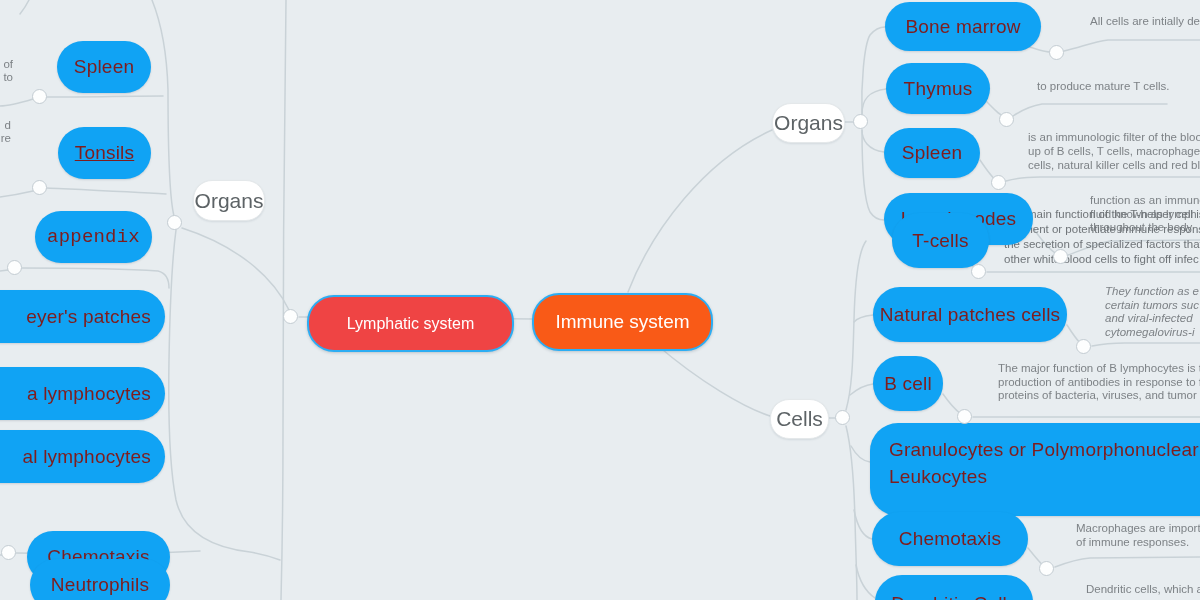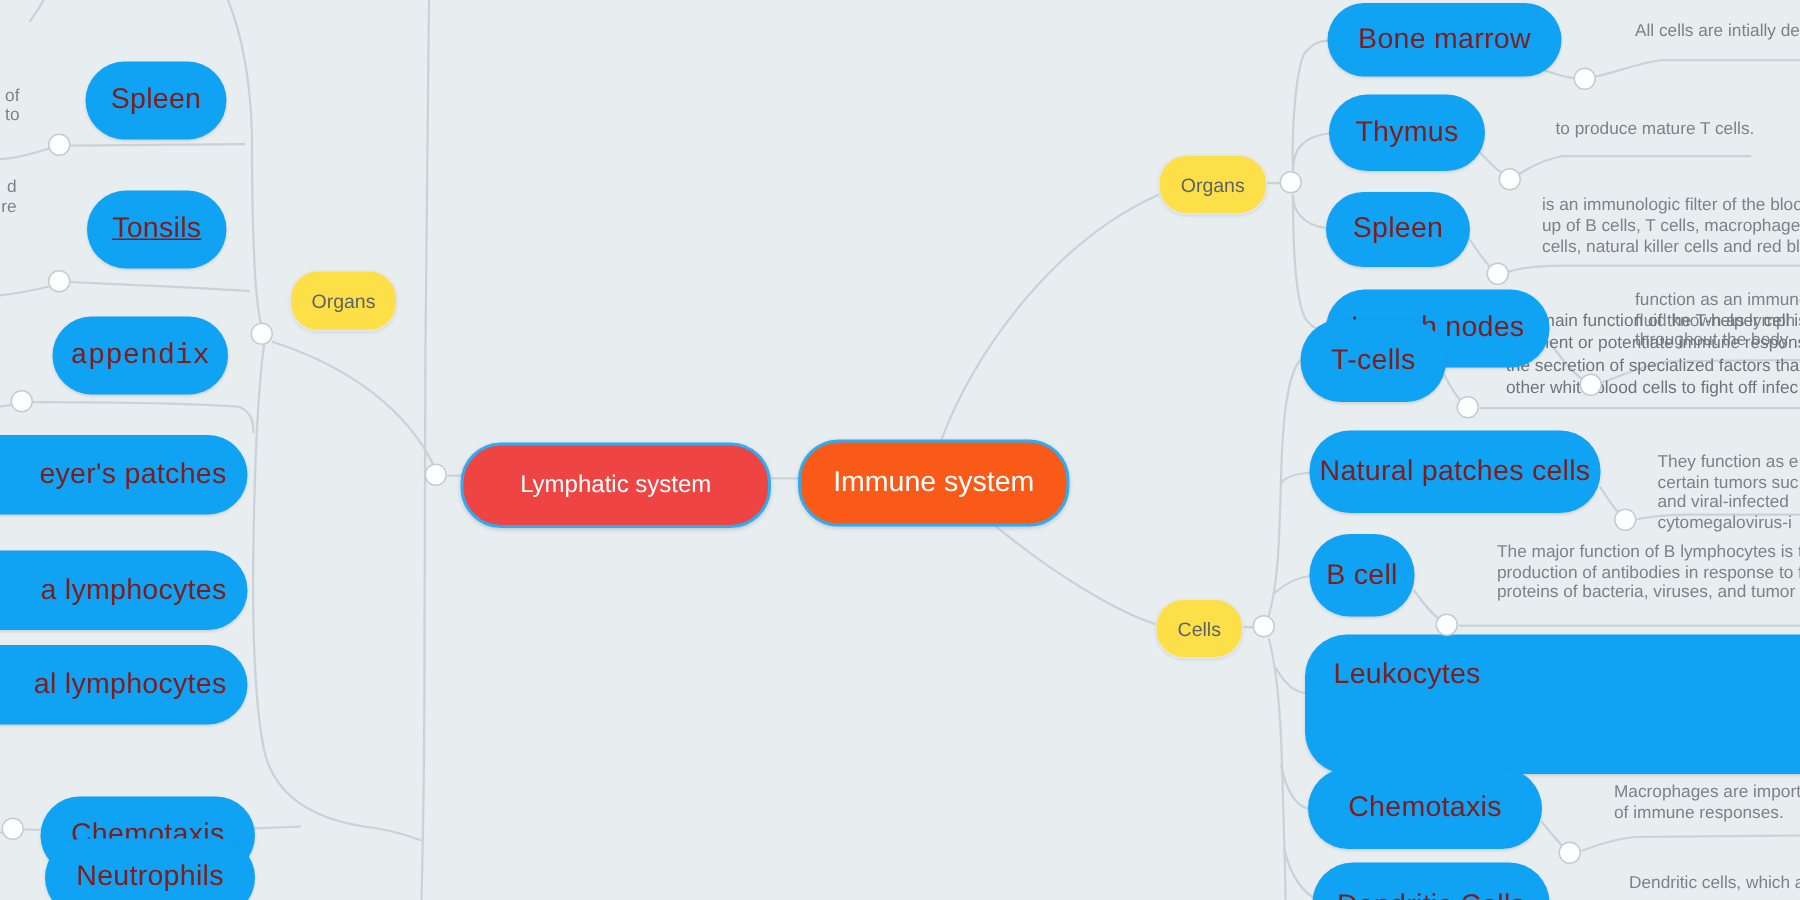--- a/index.html
+++ b/index.html
@@ -20,24 +20,24 @@
   }
   .pill.cutleft{justify-content:flex-end;padding-right:14px;}
   .pill.two-line{flex-direction:column;align-items:flex-start;justify-content:flex-start;
     padding:13px 0 0 19px;line-height:27px;border-radius:28px;}
   .root-pill{
     position:absolute;z-index:2;color:#fff;border-radius:27px;
     display:flex;align-items:center;justify-content:center;
     box-shadow:0 1px 3px rgba(60,80,95,.25);white-space:nowrap;
   }
   .hub{
-    position:absolute;z-index:2;background:#fde047;color:#5d6366;
+    position:absolute;z-index:2;background:#ffffff;color:#5d6366;
     border:1px solid #e4e8ea;border-radius:19px;
     display:flex;align-items:center;justify-content:center;
-    font-size:13px;box-shadow:0 1px 2px rgba(60,80,95,.12);white-space:nowrap;
+    font-size:21px;box-shadow:0 1px 2px rgba(60,80,95,.12);white-space:nowrap;
   }
   .note{
     position:absolute;z-index:1;color:#7d8286;font-size:11.5px;
     line-height:13.5px;white-space:nowrap;
   }
   .dot{
     position:absolute;z-index:4;width:15px;height:15px;box-sizing:border-box;
     background:#fdfefe;border:1.5px solid #c3ccd2;border-radius:50%;
   }
 </style>
@@ -153,30 +153,31 @@
   <span>Spleen</span>
 </div>
 <div class="pill" style="left:884px;top:193px;width:149px;height:52px;z-index:2;">
   <span>Lymph nodes</span>
 </div>
 
 <div class="hub" style="left:770px;top:399px;width:57px;height:38px;">
   <span>Cells</span>
 </div>
 
-<div class="pill" style="left:867px;top:213px;width:97px;height:55px;z-index:3;">
+<div class="pill" style="left:892px;top:213px;width:97px;height:55px;z-index:3;">
   <span>T-cells</span>
 </div>
 <div class="pill" style="left:873px;top:287px;width:194px;height:55px;">
   <span>Natural patches cells</span>
 </div>
 <div class="pill" style="left:873px;top:356px;width:70px;height:55px;">
   <span>B cell</span>
 </div>
 <div class="pill two-line" style="left:870px;top:423px;width:345px;height:80px;">
+  <span>Granulocytes or Polymorphonuclear</span>
   <span>Leukocytes</span>
 </div>
 <div class="pill" style="left:872px;top:512px;width:156px;height:54px;">
   <span>Chemotaxis</span>
 </div>
 <div class="pill" style="left:875px;top:575px;width:158px;height:58px;">
   <span>Dendritic Cells</span>
 </div>
 
 <div class="note" style="left:1090px;top:15px;">
@@ -194,21 +195,21 @@
   <div>function as an immuno</div>
   <div>fluid known as lymph</div>
   <div>throughout the body</div>
 </div>
 <div class="note" style="left:1004px;top:207px;line-height:15px;color:#6f7478;">
   <div>The main function of the T-helper cell is</div>
   <div>augment or potentiate immune respons</div>
   <div>the secretion of specialized factors that</div>
   <div>other white blood cells to fight off infec</div>
 </div>
-<div class="note" style="left:1105px;top:302px;">
+<div class="note" style="left:1105px;top:285px;font-style:italic;">
   <div>They function as e</div>
   <div>certain tumors suc</div>
   <div>and viral-infected</div>
   <div>cytomegalovirus-i</div>
 </div>
 <div class="note" style="left:998px;top:362px;">
   <div>The major function of B lymphocytes is the</div>
   <div>production of antibodies in response to fo</div>
   <div>proteins of bacteria, viruses, and tumor cel</div>
 </div>

